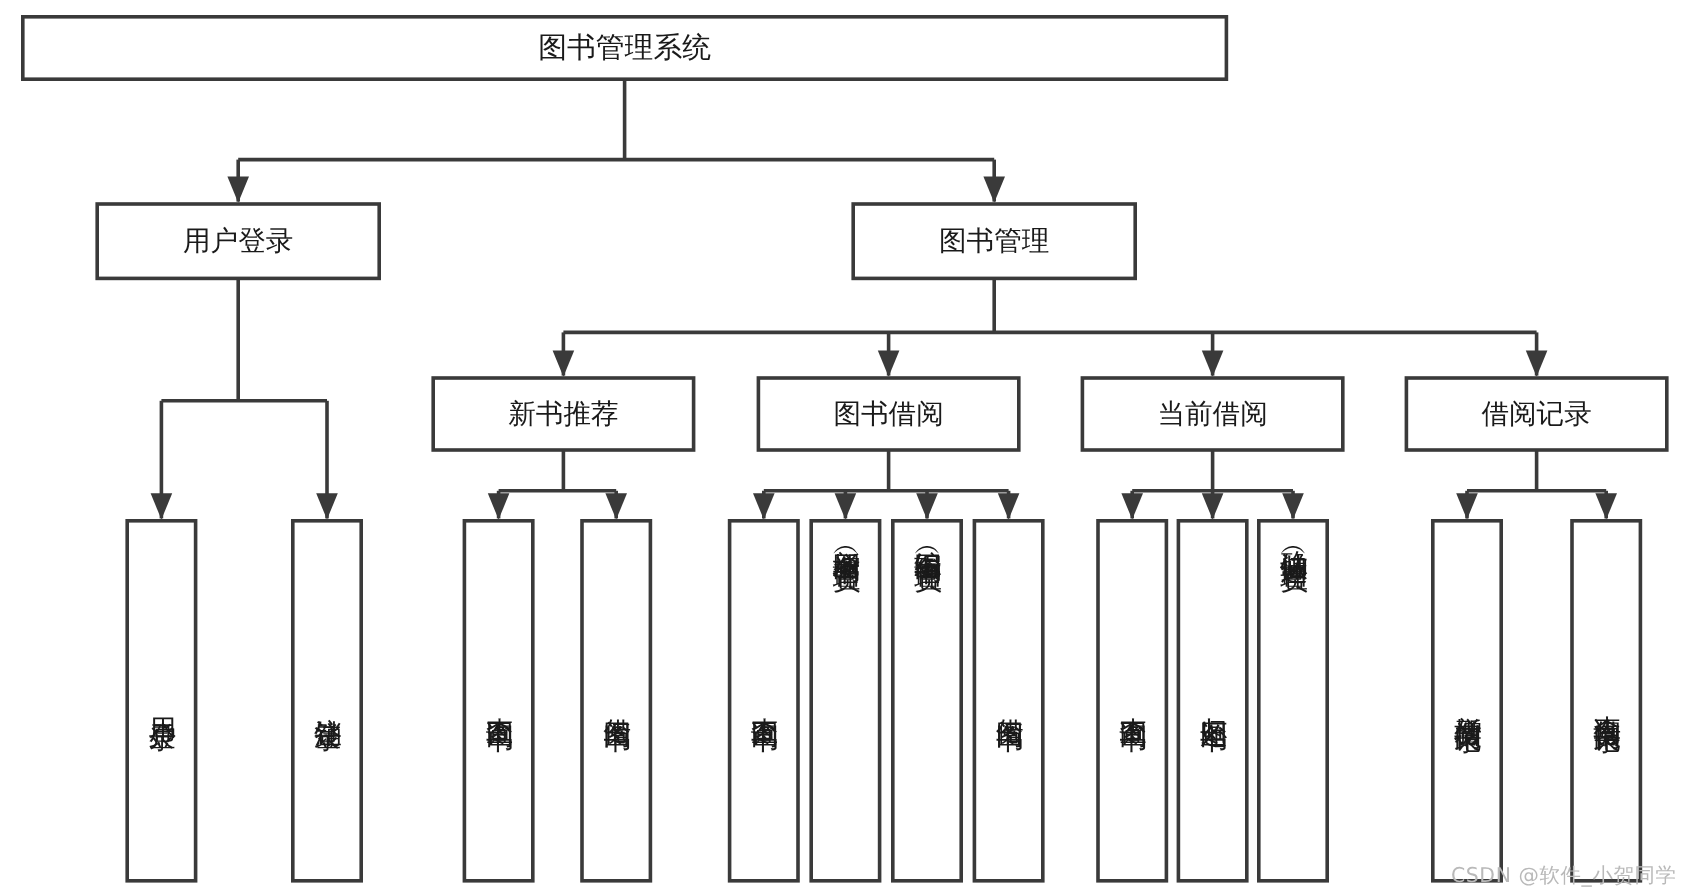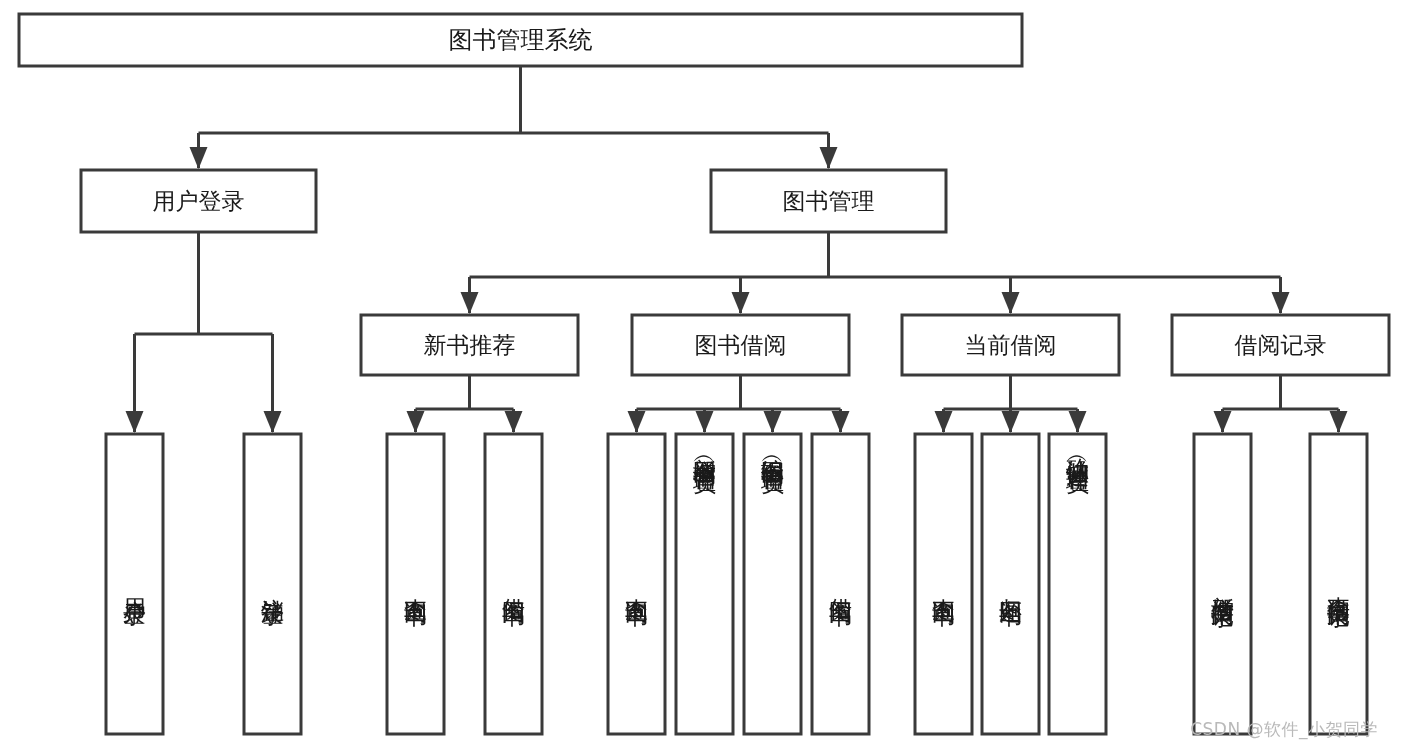--- a/index.html
+++ b/index.html
@@ -69,21 +69,21 @@
     text-orientation: upright;
     font-family: "DejaVu Sans", "Liberation Sans", sans-serif;
     font-size: 23px;
     line-height: 1.08;
     letter-spacing: 2px;
     color: #1a1a1a;
     white-space: nowrap;
   }
   .watermark {
     position: absolute;
-    right: 27px;
+    right: 8px;
     bottom: 6px;
     font-family: "DejaVu Sans", "Liberation Sans", sans-serif;
     font-size: 17px;
     color: #b9b9b9;
     letter-spacing: 0.5px;
     white-space: nowrap;
   }
 </style>
 </head>
 <body>

